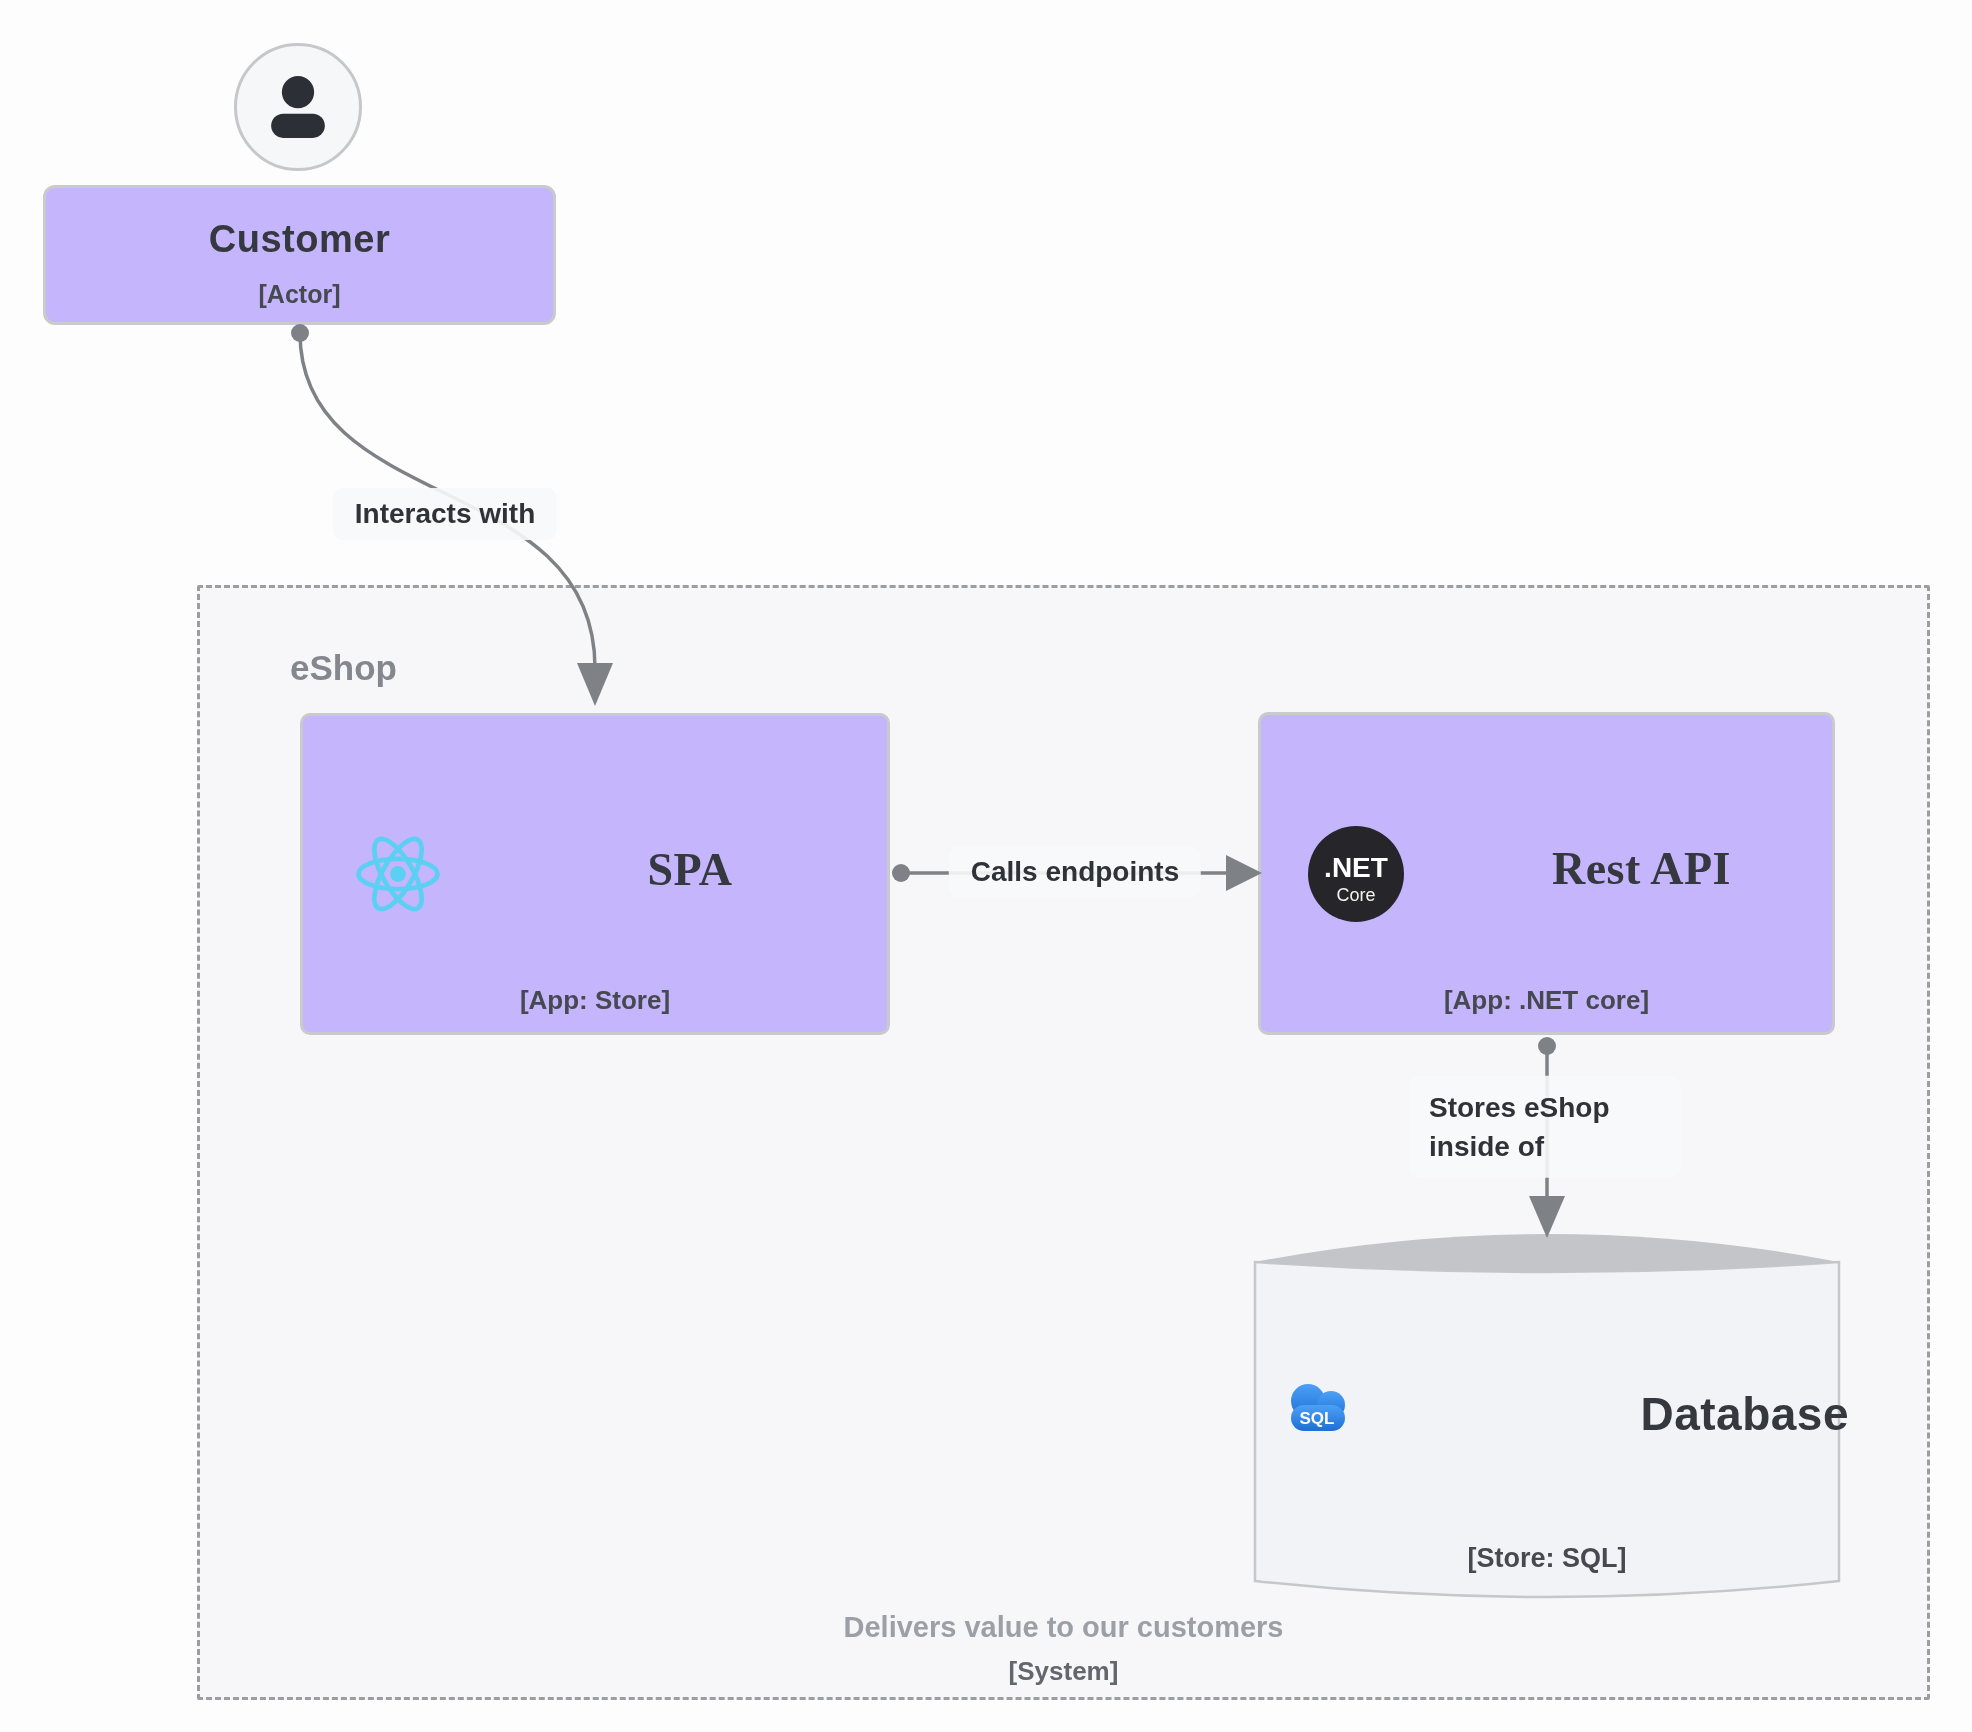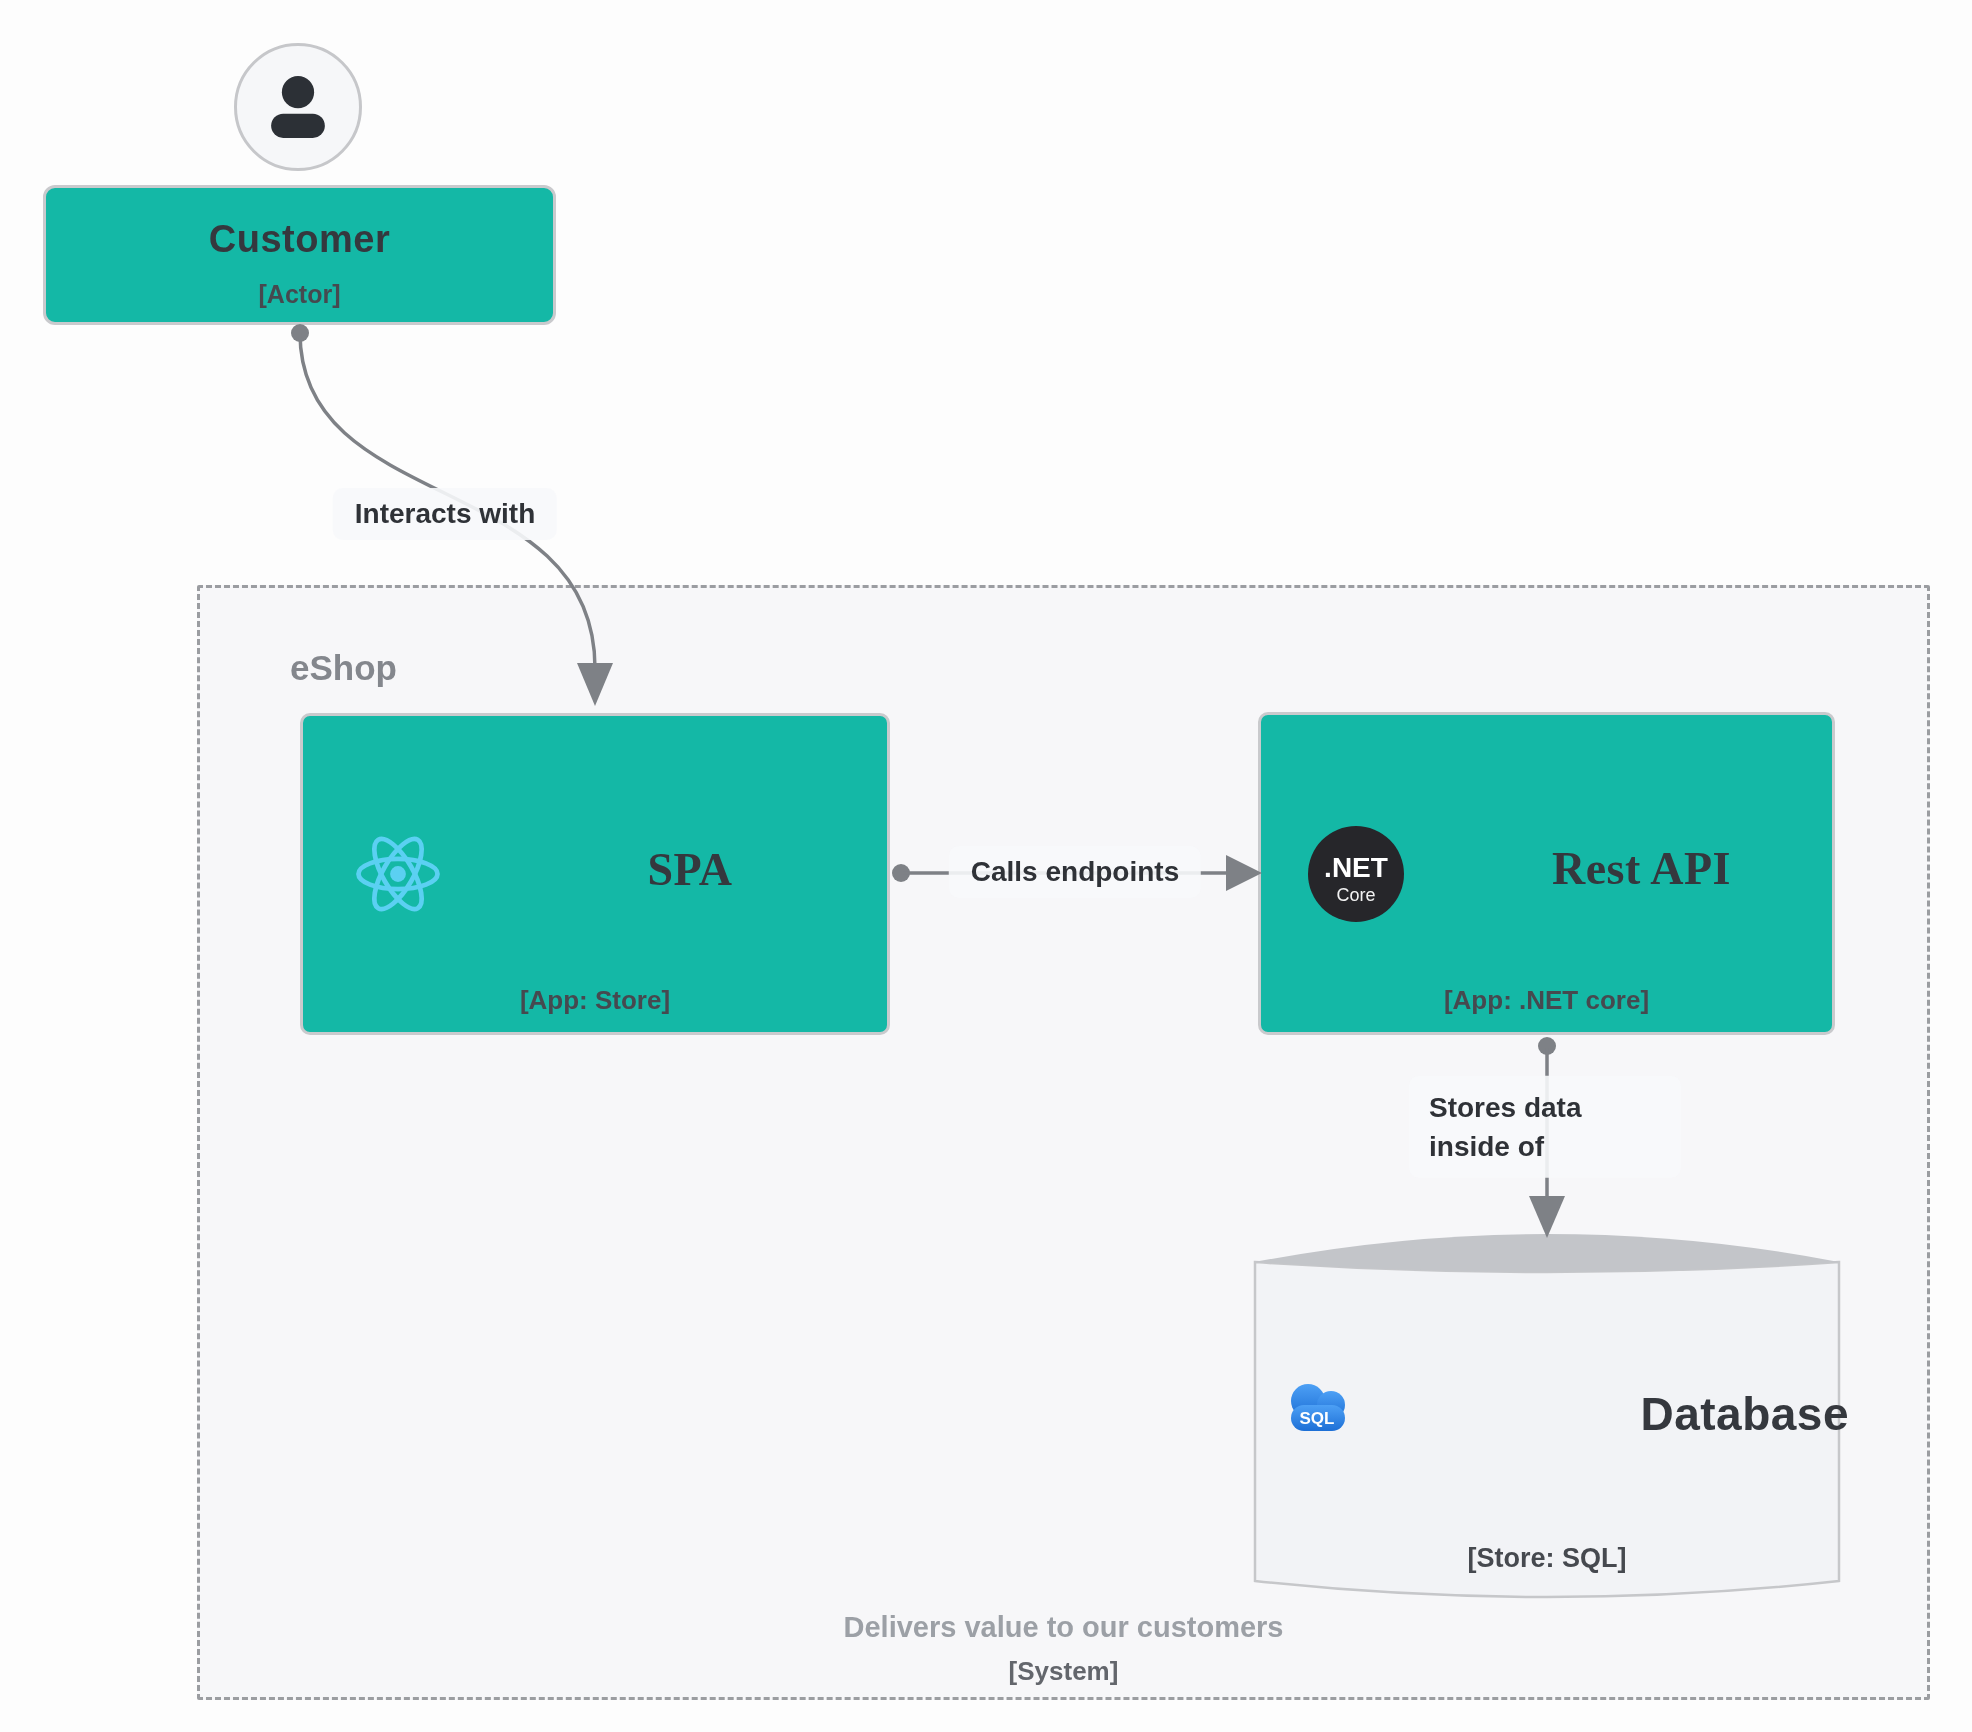--- a/index.html
+++ b/index.html
@@ -1,20 +1,20 @@
 <!DOCTYPE html>
 <html><head>
 <meta charset="utf-8">
 <style>
   html,body{margin:0;padding:0;background:#fdfdfd;}
   body{font-family:"Liberation Sans","DejaVu Sans",sans-serif;}
   .canvas{position:relative;width:1972px;height:1732px;background:#fdfdfd;overflow:hidden;}
 
   
-  .node-box{position:absolute;background:#14b8a6;border:3px solid #c9cacd;border-radius:12px;box-sizing:border-box;}
+  .node-box{position:absolute;background:#c4b5fd;border:3px solid #c9cacd;border-radius:12px;box-sizing:border-box;}
   .node-title{color:#35383e;font-weight:700;letter-spacing:.5px;}
   .node-subtitle{color:#46494f;font-weight:700;}
 
   
   .avatar-circle{position:absolute;left:234px;top:43px;width:128px;height:128px;border-radius:50%;
     background:#f6f7f9;border:3px solid #c6c7ca;box-sizing:border-box;display:flex;align-items:center;justify-content:center;}
   .actor-box{left:43px;top:185px;width:513px;height:140px;}
   .actor-box .node-title{position:absolute;left:0;right:0;top:30px;text-align:center;font-size:38px;}
   .actor-box .node-subtitle{position:absolute;left:0;right:0;top:92px;text-align:center;font-size:25px;}
 
@@ -142,16 +142,16 @@
     <polygon points="1529,1196 1565,1196 1547,1238" fill="#7e8186"></polygon>
   </svg>
 
   <div class="edge-label" style="left:445px;top:514px;">
     <span>Interacts with</span>
   </div>
   <div class="edge-label" style="left:1075px;top:872px;">
     <span>Calls endpoints</span>
   </div>
   <div class="edge-label wrap" style="left:1545px;top:1127px;">
-    <span>Stores data inside of</span>
+    <span>Stores eShop inside of</span>
   </div>
 
 </div>
 
 </body></html>

